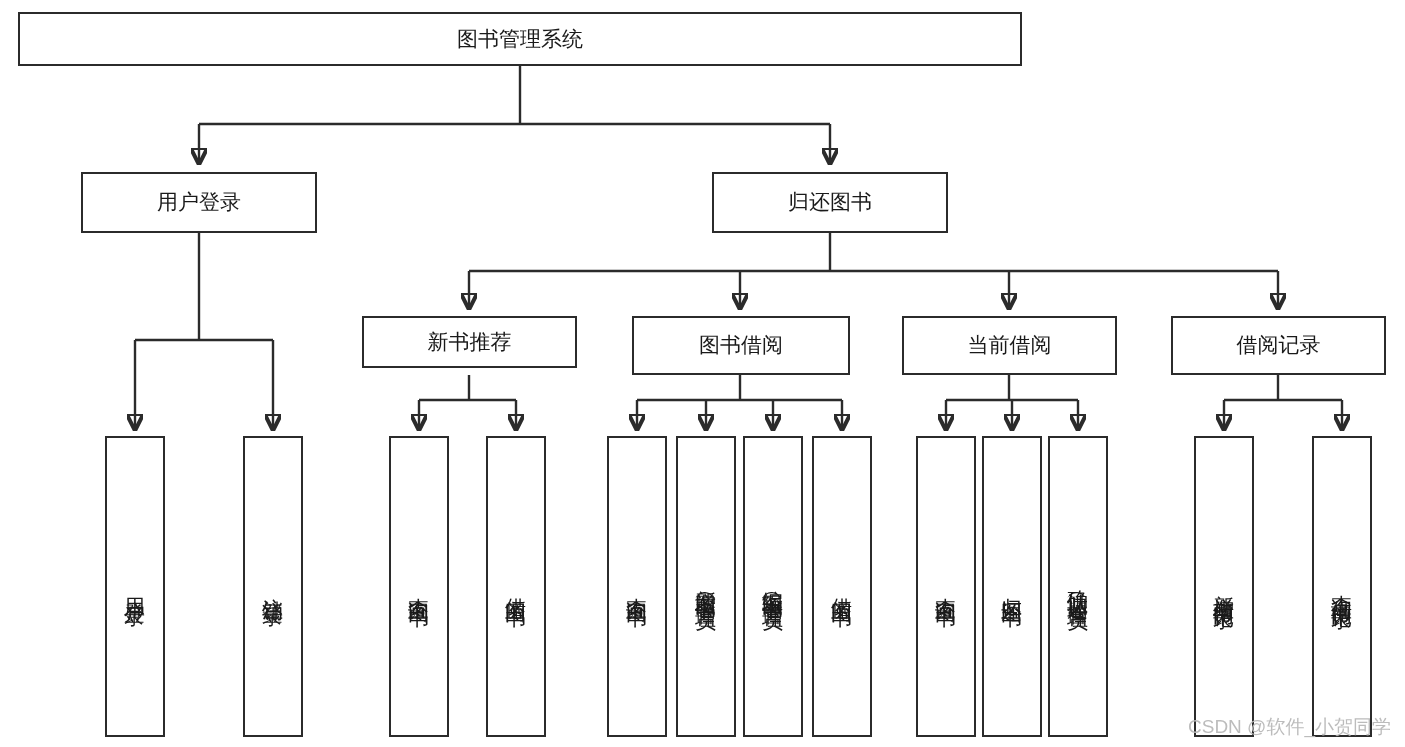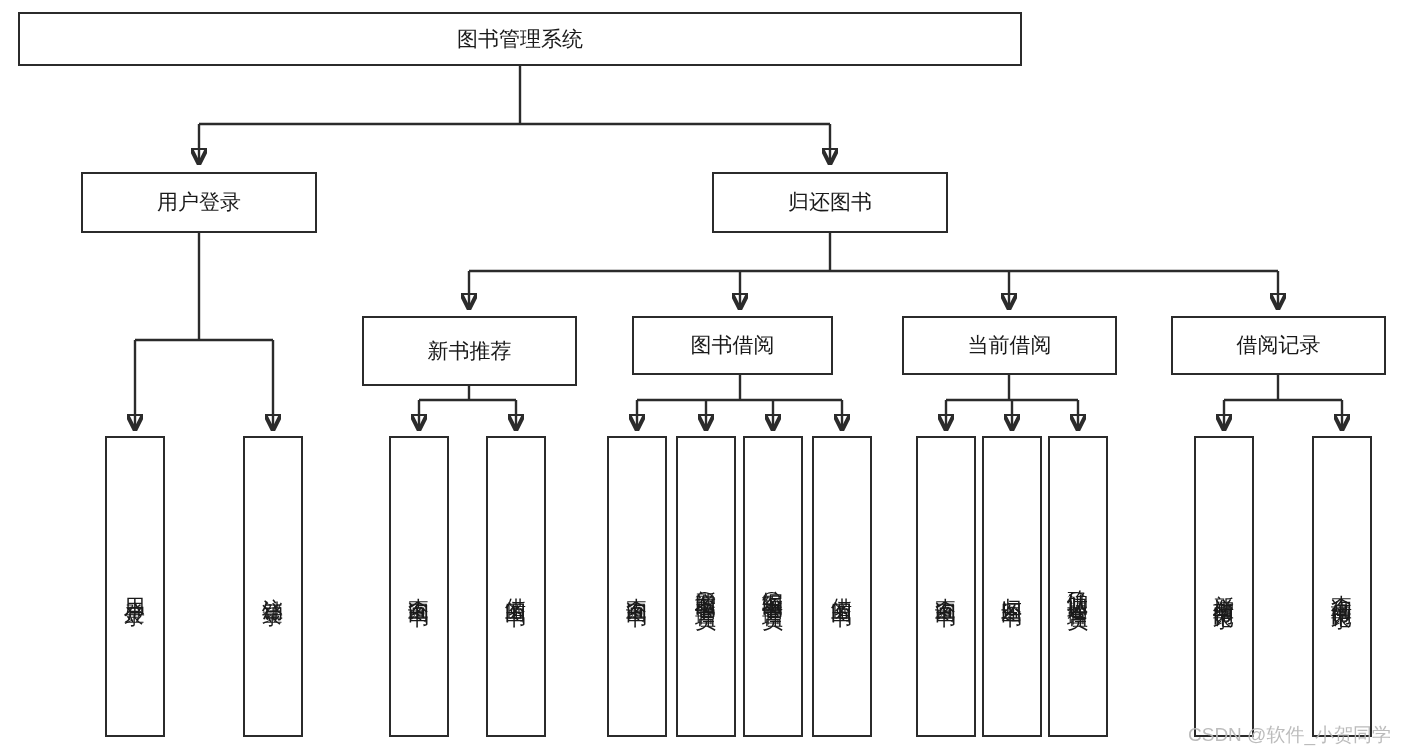--- a/index.html
+++ b/index.html
@@ -99,25 +99,25 @@
   </div>
 
   <div class="node h-node" style="left:81px;top:172px;width:236px;height:61px;">
     <span class="lbl">用户登录</span>
   </div>
 
   <div class="node h-node" style="left:712px;top:172px;width:236px;height:61px;">
     <span class="lbl">归还图书</span>
   </div>
 
-  <div class="node h-node" style="left:362px;top:316px;width:215px;height:70px;">
+  <div class="node h-node" style="left:362px;top:316px;width:215px;height:52px;">
     <span class="lbl">新书推荐</span>
   </div>
 
-  <div class="node h-node" style="left:632px;top:316px;width:201px;height:59px;">
+  <div class="node h-node" style="left:632px;top:316px;width:218px;height:59px;">
     <span class="lbl">图书借阅</span>
   </div>
 
   <div class="node h-node" style="left:902px;top:316px;width:215px;height:59px;">
     <span class="lbl">当前借阅</span>
   </div>
 
   <div class="node h-node" style="left:1171px;top:316px;width:215px;height:59px;font-family:Liberation Serif, serif;">
     <span class="lbl">借阅记录</span>
   </div>
@@ -167,15 +167,15 @@
   </div>
 
   <div class="node v-node" style="left:1194px;top:436px;width:60px;height:301px;">
     <span class="lbl">新增借阅记录</span>
   </div>
 
   <div class="node v-node" style="left:1312px;top:436px;width:60px;height:301px;">
     <span class="lbl">查询借阅记录</span>
   </div>
 
-  <div class="watermark" style="left:1188px;top:714px;margin-top:8px;">CSDN @软件_小贺同学</div>
+  <div class="watermark" style="left:1188px;top:714px;">CSDN @软件_小贺同学</div>
 
 </div>
 
 </body></html>

